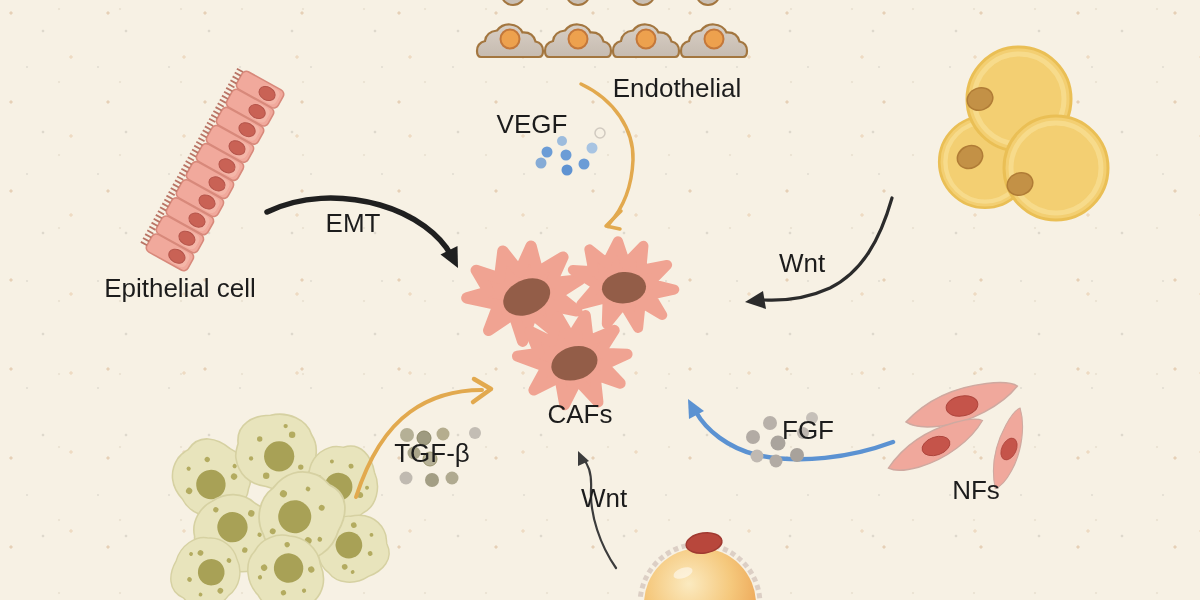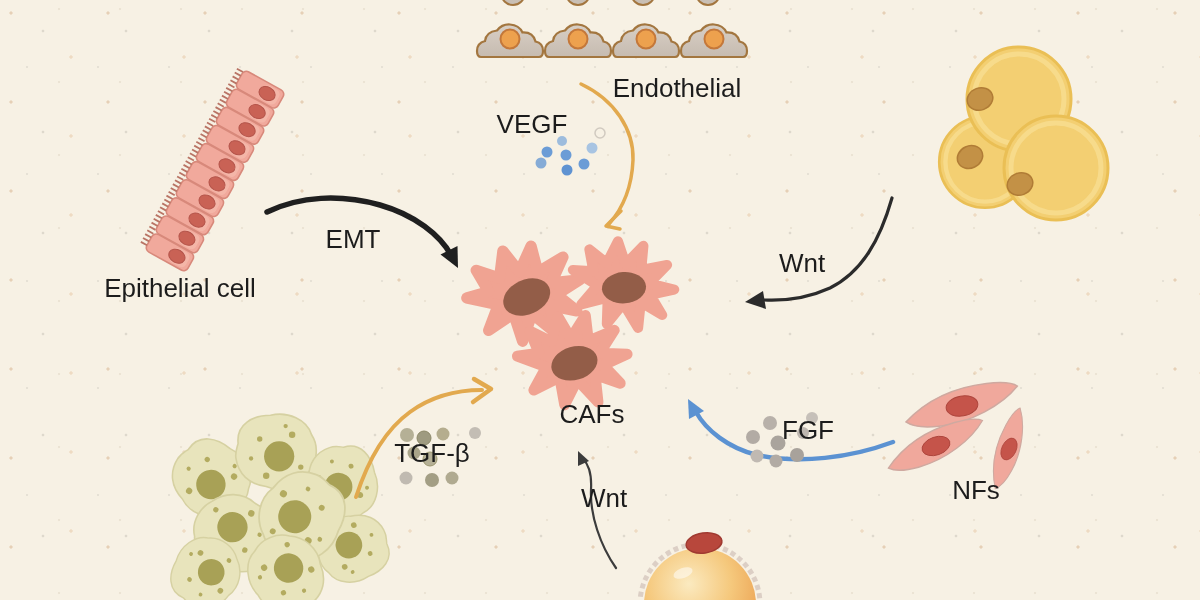--- a/index.html
+++ b/index.html
@@ -203,21 +203,21 @@
 
   <g>
     <path d="M 616,568 C 600,545 590,515 591,490 C 592,472 588,464 582,457" fill="none" stroke="#3c3c3c" stroke-width="2.2" stroke-linecap="round"></path>
     <polygon points="578,451 578,466 589,461" fill="#3c3c3c"></polygon>
   </g>
 </svg>
 
 <div class="lbl" style="left:677px;top:88px">Endothelial</div>
 <div class="lbl" style="left:532px;top:124px">VEGF</div>
 <div class="lbl" style="left:180px;top:288px">Epithelial cell</div>
-<div class="lbl" style="left:353px;top:239px">EMT</div>
-<div class="lbl" style="left:592px;top:414px">CAFs</div>
+<div class="lbl" style="left:353px;top:223px">EMT</div>
+<div class="lbl" style="left:580px;top:414px">CAFs</div>
 <div class="lbl" style="left:802px;top:263px">Wnt</div>
 <div class="lbl" style="left:808px;top:430px">FGF</div>
 <div class="lbl" style="left:976px;top:490px">NFs</div>
 <div class="lbl" style="left:432px;top:453px">TGF-β</div>
 <div class="lbl" style="left:604px;top:498px">Wnt</div>
 
 </div>
 
 </body></html>

